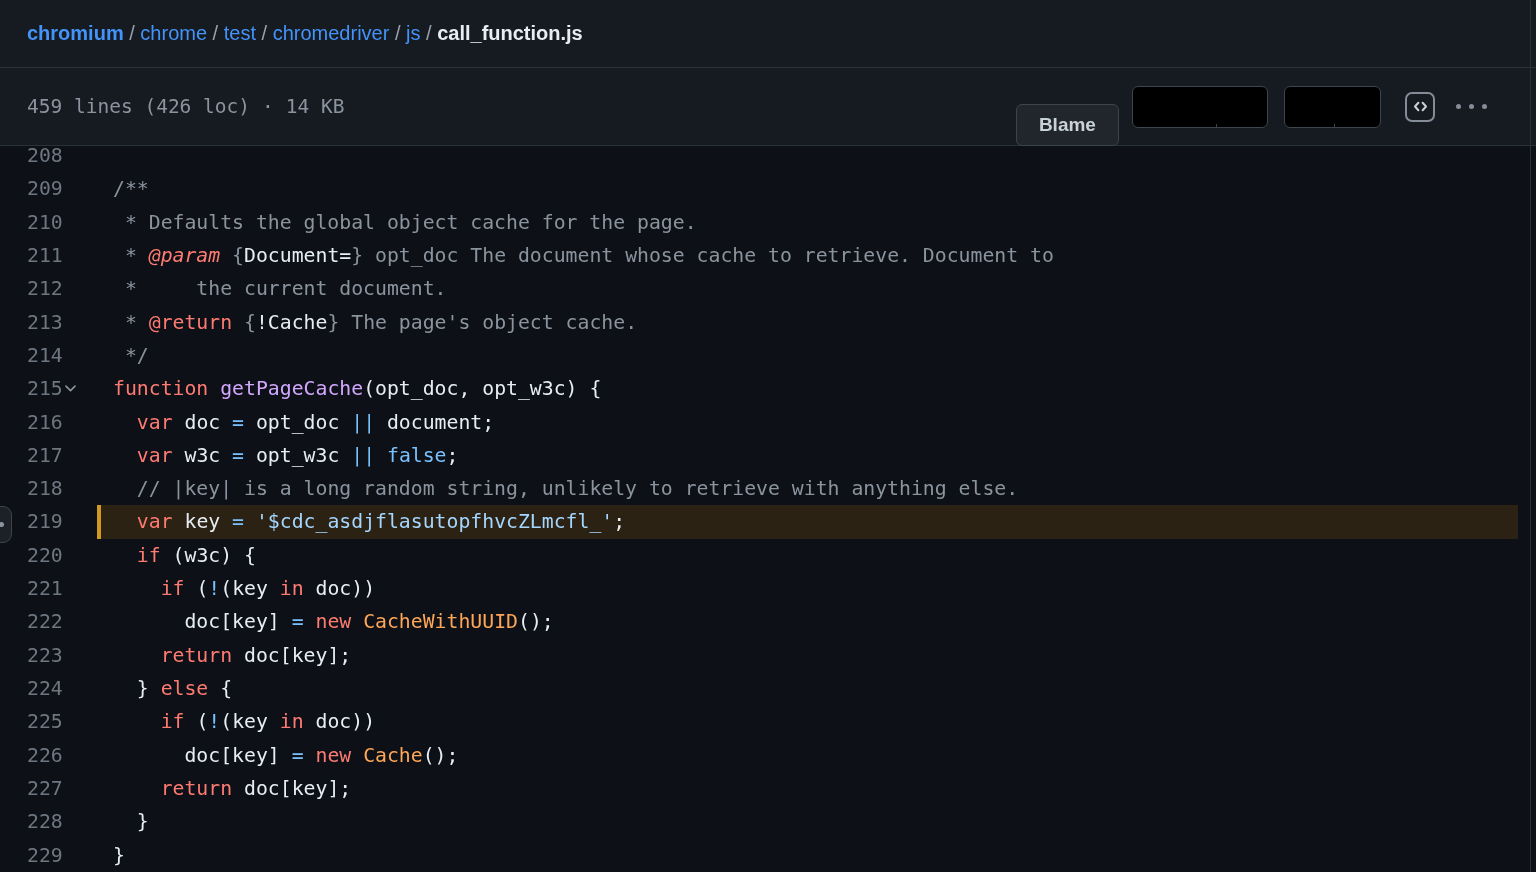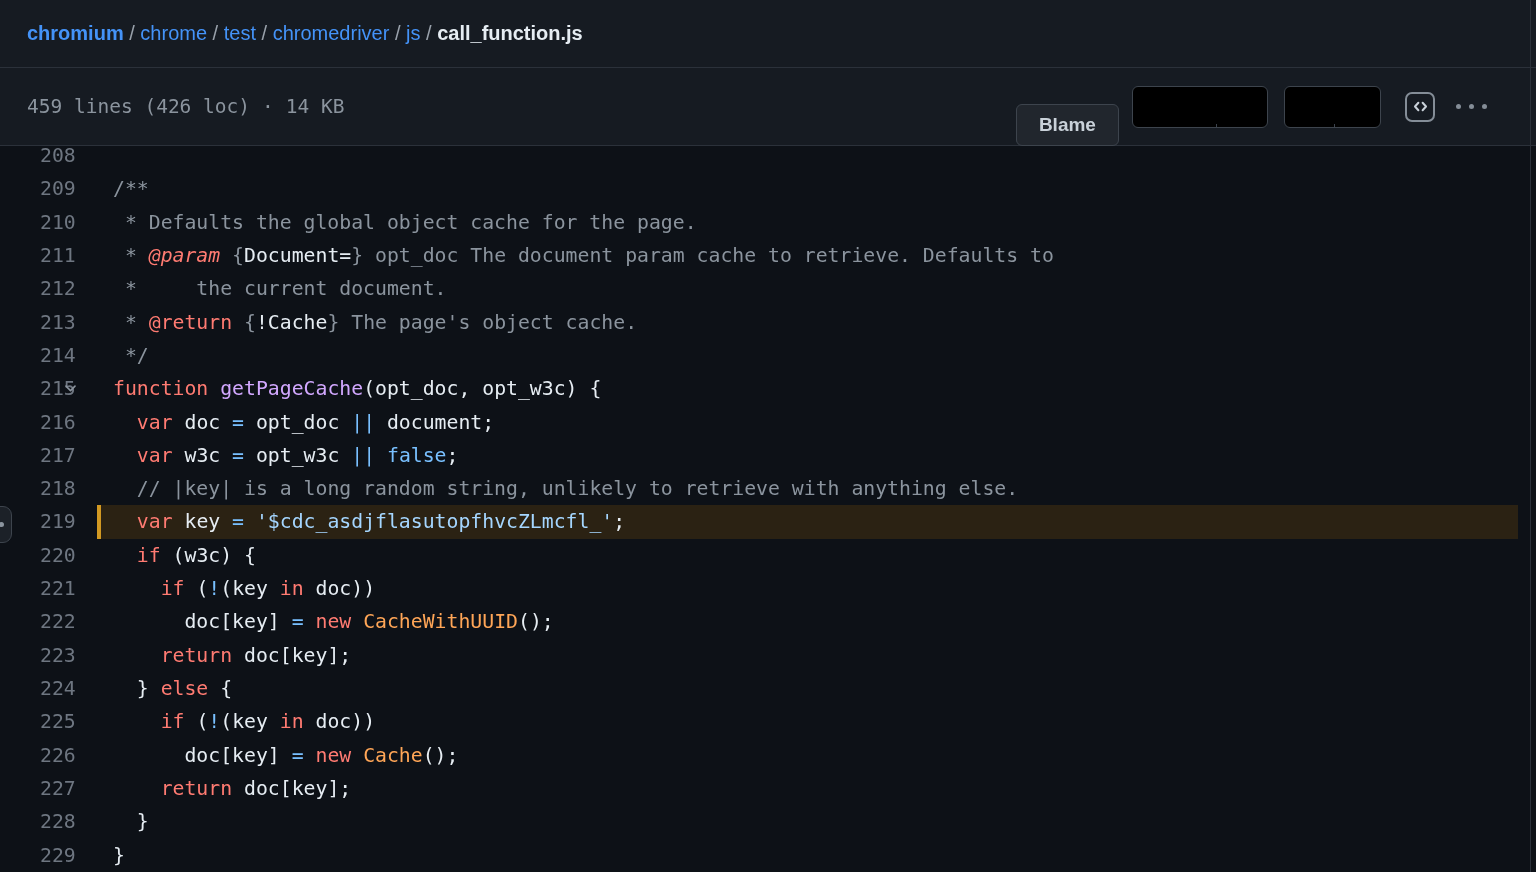--- a/index.html
+++ b/index.html
@@ -52,21 +52,21 @@
   }
   .kebab i{width:5px;height:5px;border-radius:50%;background:#848d97;display:block;}
   
   .code-area{position:relative;height:723px;background:#0d1117;overflow:hidden;}
   #code-rows{margin-top:-7px;}
   .row{
     display:flex;height:33.32px;line-height:33.32px;white-space:pre;
     font-family:"DejaVu Sans Mono","Liberation Mono",monospace;font-size:19.8px;
   }
   .num{
-    width:97px;flex:none;box-sizing:border-box;padding-left:40px;
+    width:97px;flex:none;box-sizing:border-box;padding-left:27px;
     color:var(--num,#6e7681);cursor:pointer;position:relative;user-select:none;
   }
   .collapse{position:absolute;left:62px;top:8px;}
   .code{flex:1;padding-left:16px;margin-right:18px;position:relative;color:#e6edf3;}
   .row.hl .code{background:var(--hl-bg,#2b2213);}
   .row.hl .code::before{
     content:"";position:absolute;left:0;top:0;bottom:0;width:4px;
     background:var(--hl-bar,#d29922);
   }
   .edge-widget{
@@ -129,21 +129,21 @@
         <i></i>
     </button>
   </div>
 </div>
 
 <div class="code-area">
   <div id="code-rows">
       <div class="row"><div class="num">208</div><div class="code"></div></div>
       <div class="row"><div class="num">209</div><div class="code"><span style="color: rgb(139, 148, 158);">/**</span></div></div>
       <div class="row"><div class="num">210</div><div class="code"><span style="color: rgb(139, 148, 158);"> * Defaults the global object cache for the page.</span></div></div>
-      <div class="row"><div class="num">211</div><div class="code"><span style="color: rgb(139, 148, 158);"> * </span><span style="color: rgb(255, 123, 114); font-style: italic;">@param</span><span style="color: rgb(139, 148, 158);"> {</span><span style="color: rgb(230, 237, 243);">Document=</span><span style="color: rgb(139, 148, 158);">} opt_doc The document param cache to retrieve. Defaults to</span></div></div>
+      <div class="row"><div class="num">211</div><div class="code"><span style="color: rgb(139, 148, 158);"> * </span><span style="color: rgb(255, 123, 114); font-style: italic;">@param</span><span style="color: rgb(139, 148, 158);"> {</span><span style="color: rgb(230, 237, 243);">Document=</span><span style="color: rgb(139, 148, 158);">} opt_doc The document whose cache to retrieve. Document to</span></div></div>
       <div class="row"><div class="num">212</div><div class="code"><span style="color: rgb(139, 148, 158);"> *     the current document.</span></div></div>
       <div class="row"><div class="num">213</div><div class="code"><span style="color: rgb(139, 148, 158);"> * </span><span style="color: rgb(255, 123, 114);">@return</span><span style="color: rgb(139, 148, 158);"> {</span><span style="color: rgb(230, 237, 243);">!Cache</span><span style="color: rgb(139, 148, 158);">} The page's object cache.</span></div></div>
       <div class="row"><div class="num">214</div><div class="code"><span style="color: rgb(139, 148, 158);"> */</span></div></div>
       <div class="row"><div class="num">215
   <svg class="collapse" width="17" height="17" viewBox="0 0 16 16" fill="#8b949e">
     <path d="M12.78 5.22a.75.75 0 0 1 0 1.06l-4.25 4.25a.75.75 0 0 1-1.06 0L3.22 6.28a.75.75 0 1 1 1.06-1.06L8 8.94l3.72-3.72a.75.75 0 0 1 1.06 0Z"></path>
   </svg>
 </div><div class="code"><span style="color: rgb(255, 123, 114);">function</span><span style="color: rgb(230, 237, 243);"> </span><span style="color: rgb(210, 168, 255);">getPageCache</span><span style="color: rgb(230, 237, 243);">(opt_doc, opt_w3c) {</span></div></div>
       <div class="row"><div class="num">216</div><div class="code"><span style="color: rgb(230, 237, 243);">  </span><span style="color: rgb(255, 123, 114);">var</span><span style="color: rgb(230, 237, 243);"> doc </span><span style="color: rgb(121, 192, 255);">=</span><span style="color: rgb(230, 237, 243);"> opt_doc </span><span style="color: rgb(121, 192, 255);">||</span><span style="color: rgb(230, 237, 243);"> document;</span></div></div>
       <div class="row"><div class="num">217</div><div class="code"><span style="color: rgb(230, 237, 243);">  </span><span style="color: rgb(255, 123, 114);">var</span><span style="color: rgb(230, 237, 243);"> w3c </span><span style="color: rgb(121, 192, 255);">=</span><span style="color: rgb(230, 237, 243);"> opt_w3c </span><span style="color: rgb(121, 192, 255);">||</span><span style="color: rgb(230, 237, 243);"> </span><span style="color: rgb(121, 192, 255);">false</span><span style="color: rgb(230, 237, 243);">;</span></div></div>

